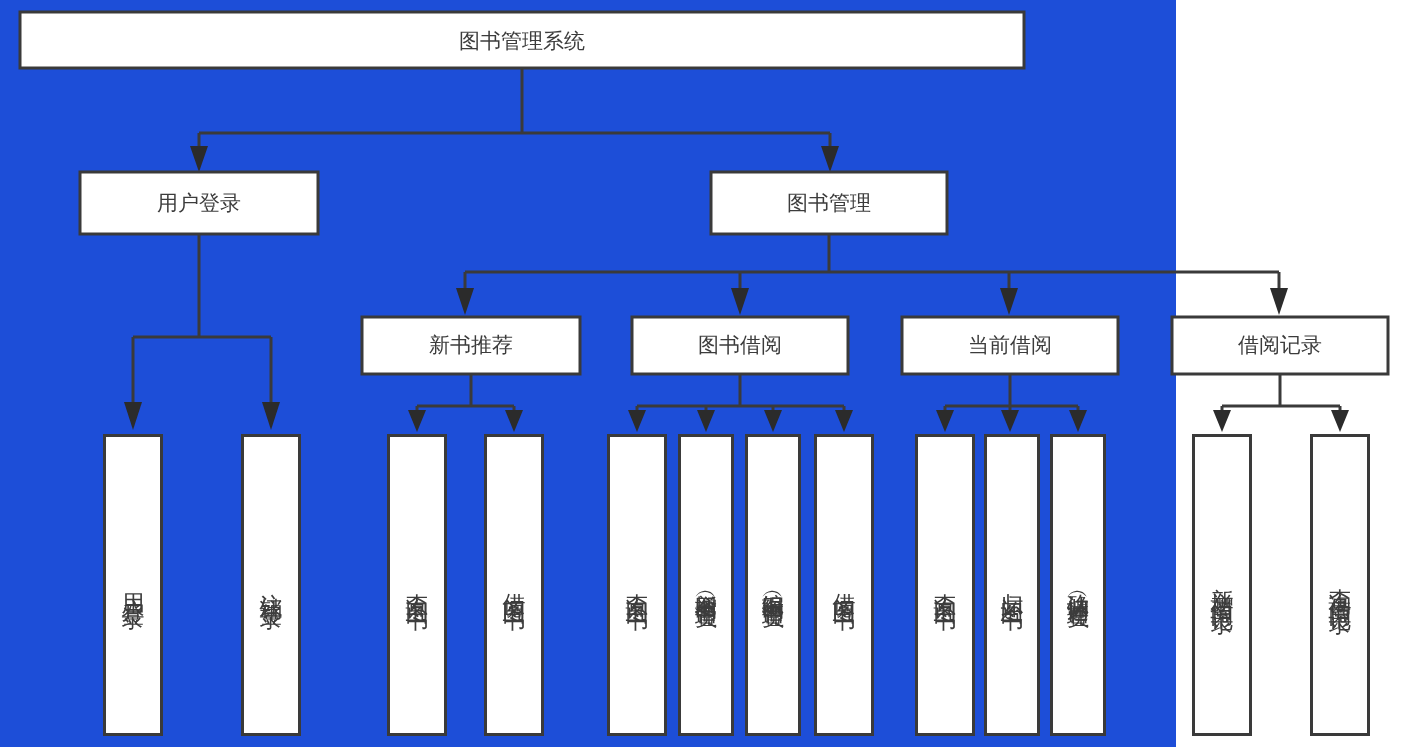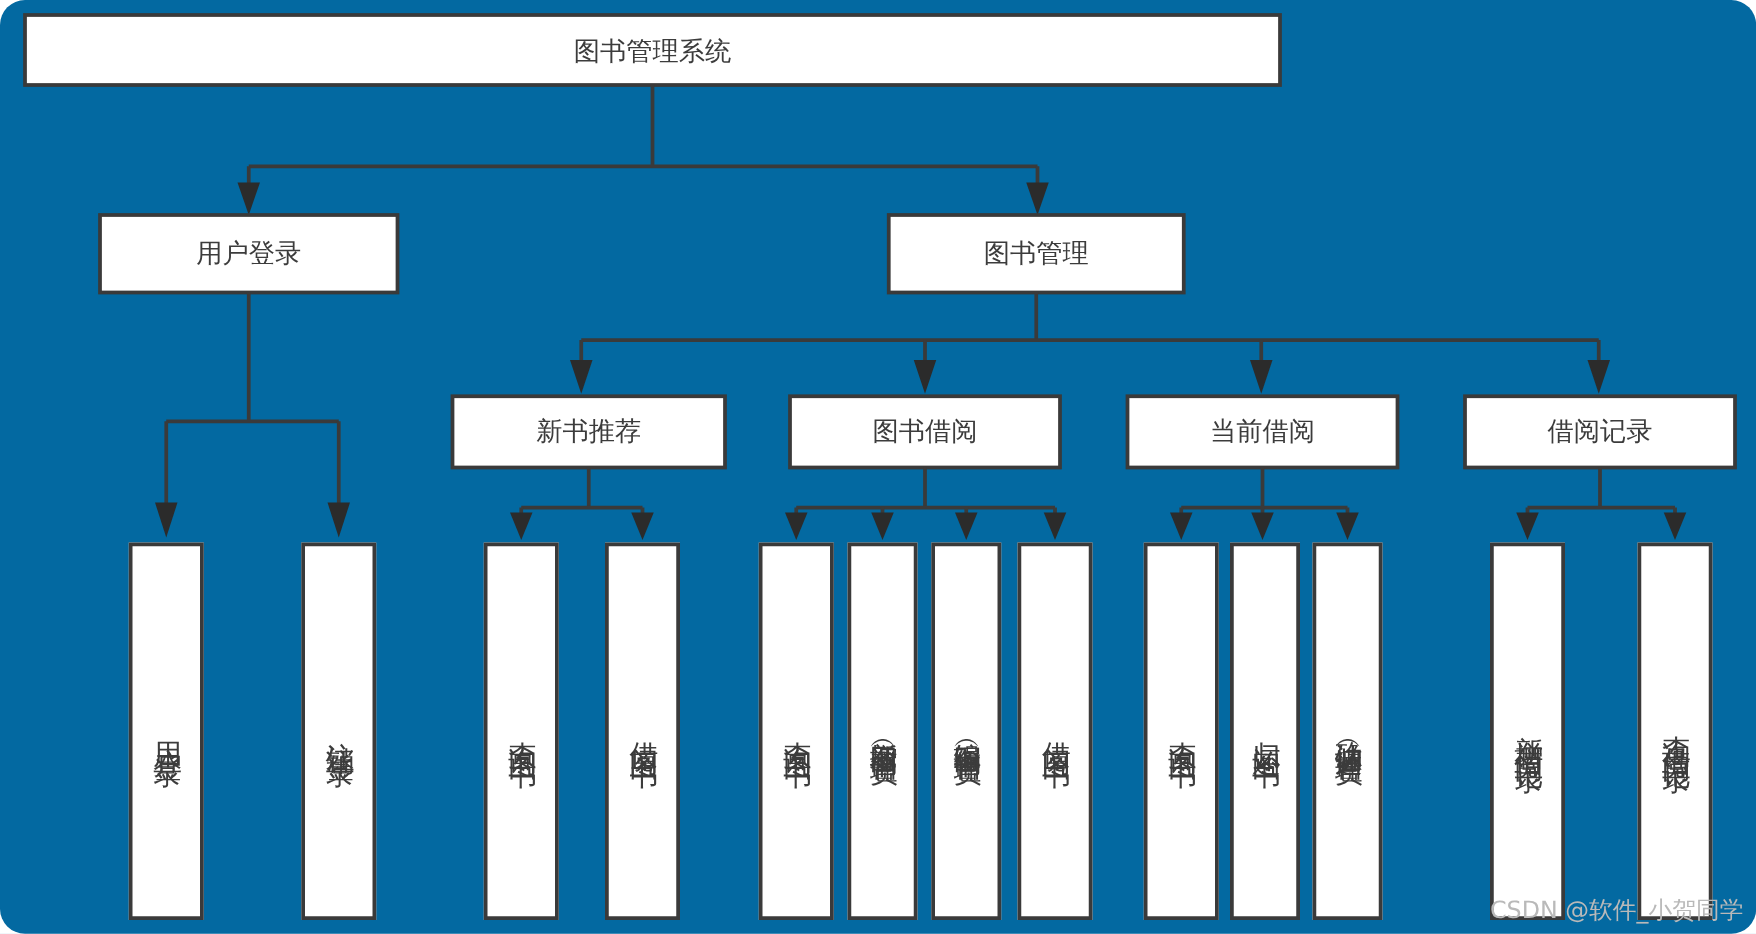--- a/index.html
+++ b/index.html
@@ -1,21 +1,21 @@
 <!DOCTYPE html>
 <html><head>
 <meta charset="utf-8">
 <style>
   html,body{margin:0;padding:0;background:#ffffff;}
   body{
     width:1405px;height:747px;
     font-family:"DejaVu Sans","Liberation Sans",sans-serif;
     overflow:hidden;
   }
-  #diagram-root{position:relative;width:1405px;height:747px;background:#0369a1;border-radius:20px;}
+  #diagram-root{position:relative;width:1176px;height:747px;background:#1d4ed8;}
   svg#tree{position:absolute;left:0;top:0;width:1405px;height:747px;display:block;}
   .nodebox{fill:#ffffff;stroke:#3a3a3a;stroke-width:3;}
   .connector{stroke:#3a3a3a;stroke-width:3;fill:none;}
   .arrowhead{fill:#2b2b2b;stroke:none;}
   .node-label{
     font-family:"DejaVu Sans","Liberation Sans",sans-serif;
     fill:#3c3c3c;font-size:21px;text-anchor:middle;dominant-baseline:middle;
   }
   .vnode{
     position:absolute;
@@ -190,14 +190,13 @@
   <div class="vnode tight" style="left:1050px;top:434px;width:56px;height:302px;">
     <span>确认归还（管理员）</span>
   </div>
   <div class="vnode" style="left:1192px;top:434px;width:60px;height:302px;">
     <span>新增借阅记录</span>
   </div>
   <div class="vnode" style="left:1310px;top:434px;width:60px;height:302px;">
     <span>查询借阅记录</span>
   </div>
 
-  <div id="watermark">CSDN @软件_小贺同学</div>
 </div>
 
 </body></html>

